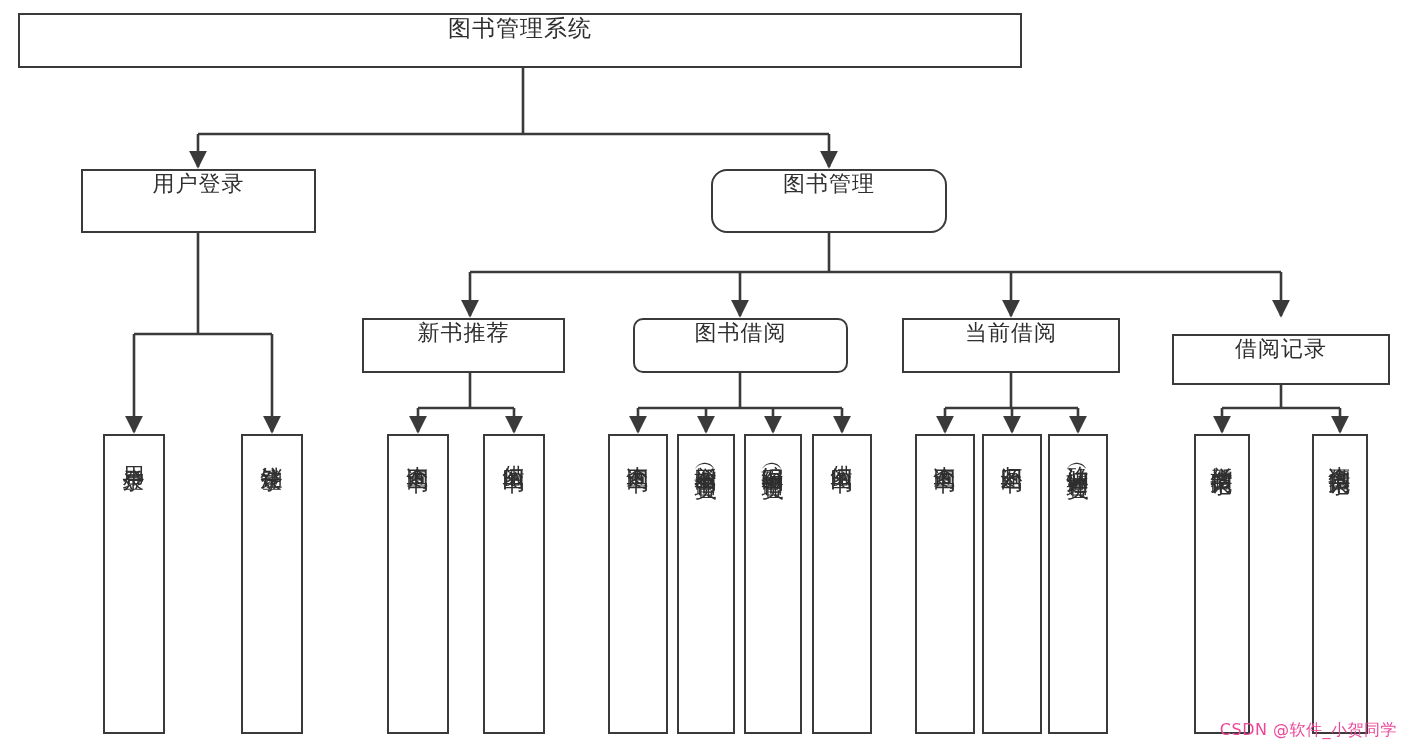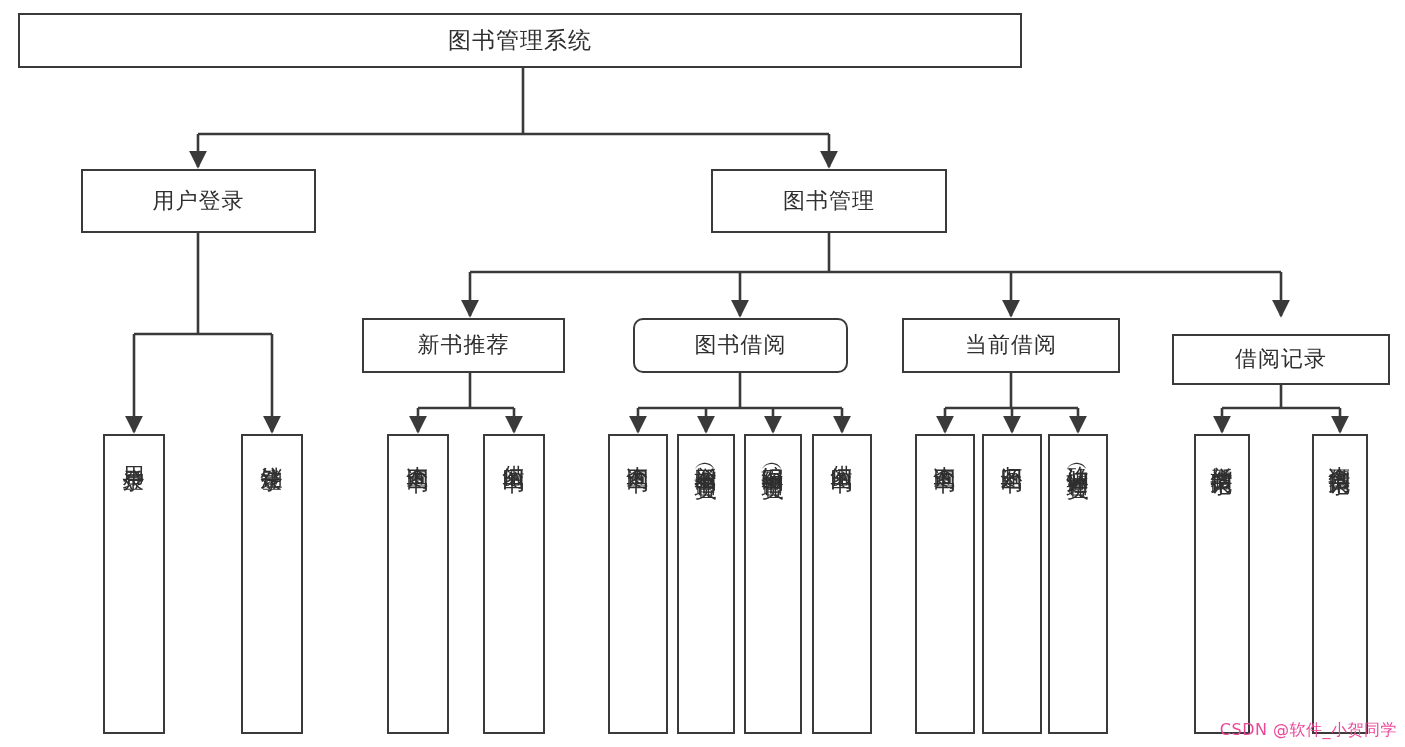--- a/index.html
+++ b/index.html
@@ -24,21 +24,20 @@
     width: 1405px;
     height: 747px;
     pointer-events: none;
   }
   .node {
     position: absolute;
     box-sizing: border-box;
     border: 2px solid #3a3a3a;
     background: #ffffff;
     display: flex;
-    align-items: center;
     justify-content: center;
     color: #2f2f2f;
   }
   .node.horiz {
     font-size: 22px;
     letter-spacing: 1px;
     line-height: 1.2;
     white-space: nowrap;
   }
   .node.root {
@@ -123,21 +122,21 @@
     </g>
   </svg>
 
   <div class="node horiz root" style="left:18px; top:13px; width:1004px; height:55px;">
     <span>图书管理系统</span>
   </div>
 
   <div class="node horiz" style="left:81px; top:169px; width:235px; height:64px;">
     <span>用户登录</span>
   </div>
-  <div class="node horiz" style="left:711px; top:169px; width:236px; height:64px;">
+  <div class="node horiz" style="left:711px; top:169px; width:236px; height:64px;border-radius:16px;">
     <span>图书管理</span>
   </div>
 
   <div class="node horiz" style="left:362px; top:318px; width:203px; height:55px;">
     <span>新书推荐</span>
   </div>
   <div class="node horiz" style="left:633px; top:318px; width:215px; height:55px;border-radius:10px;">
     <span>图书借阅</span>
   </div>
   <div class="node horiz" style="left:902px; top:318px; width:218px; height:55px;font-family:Liberation Serif, serif;">

